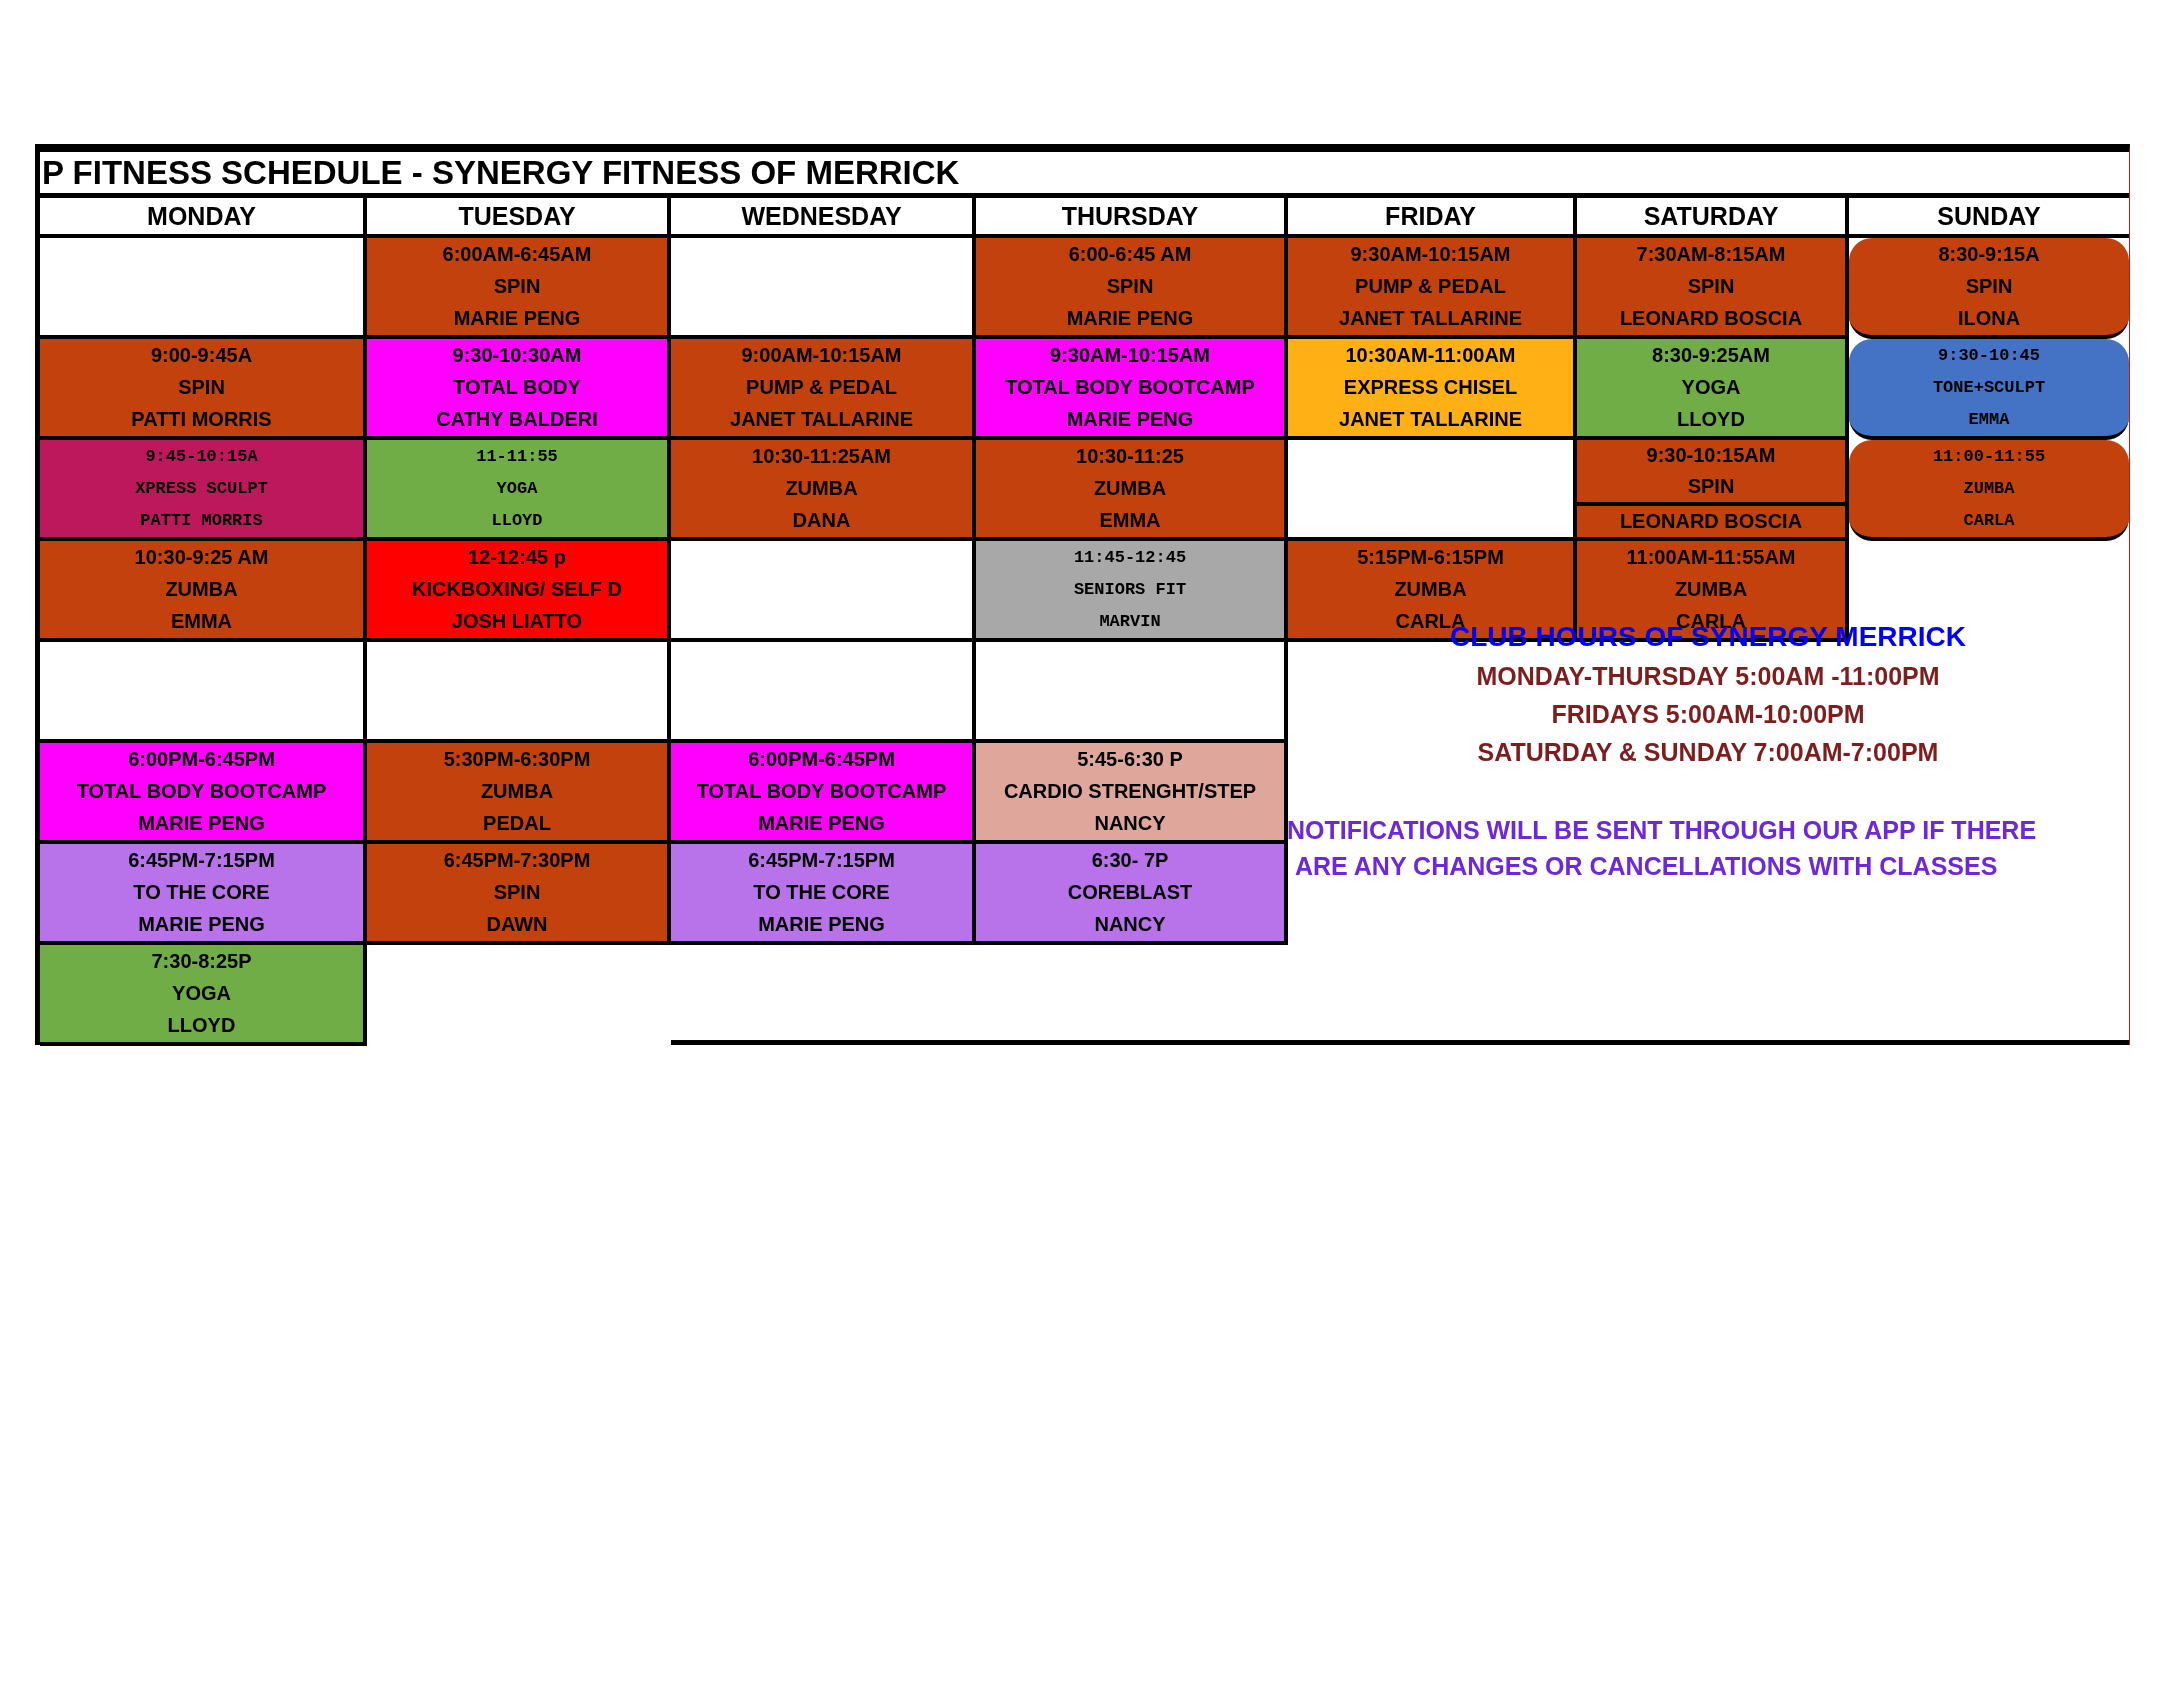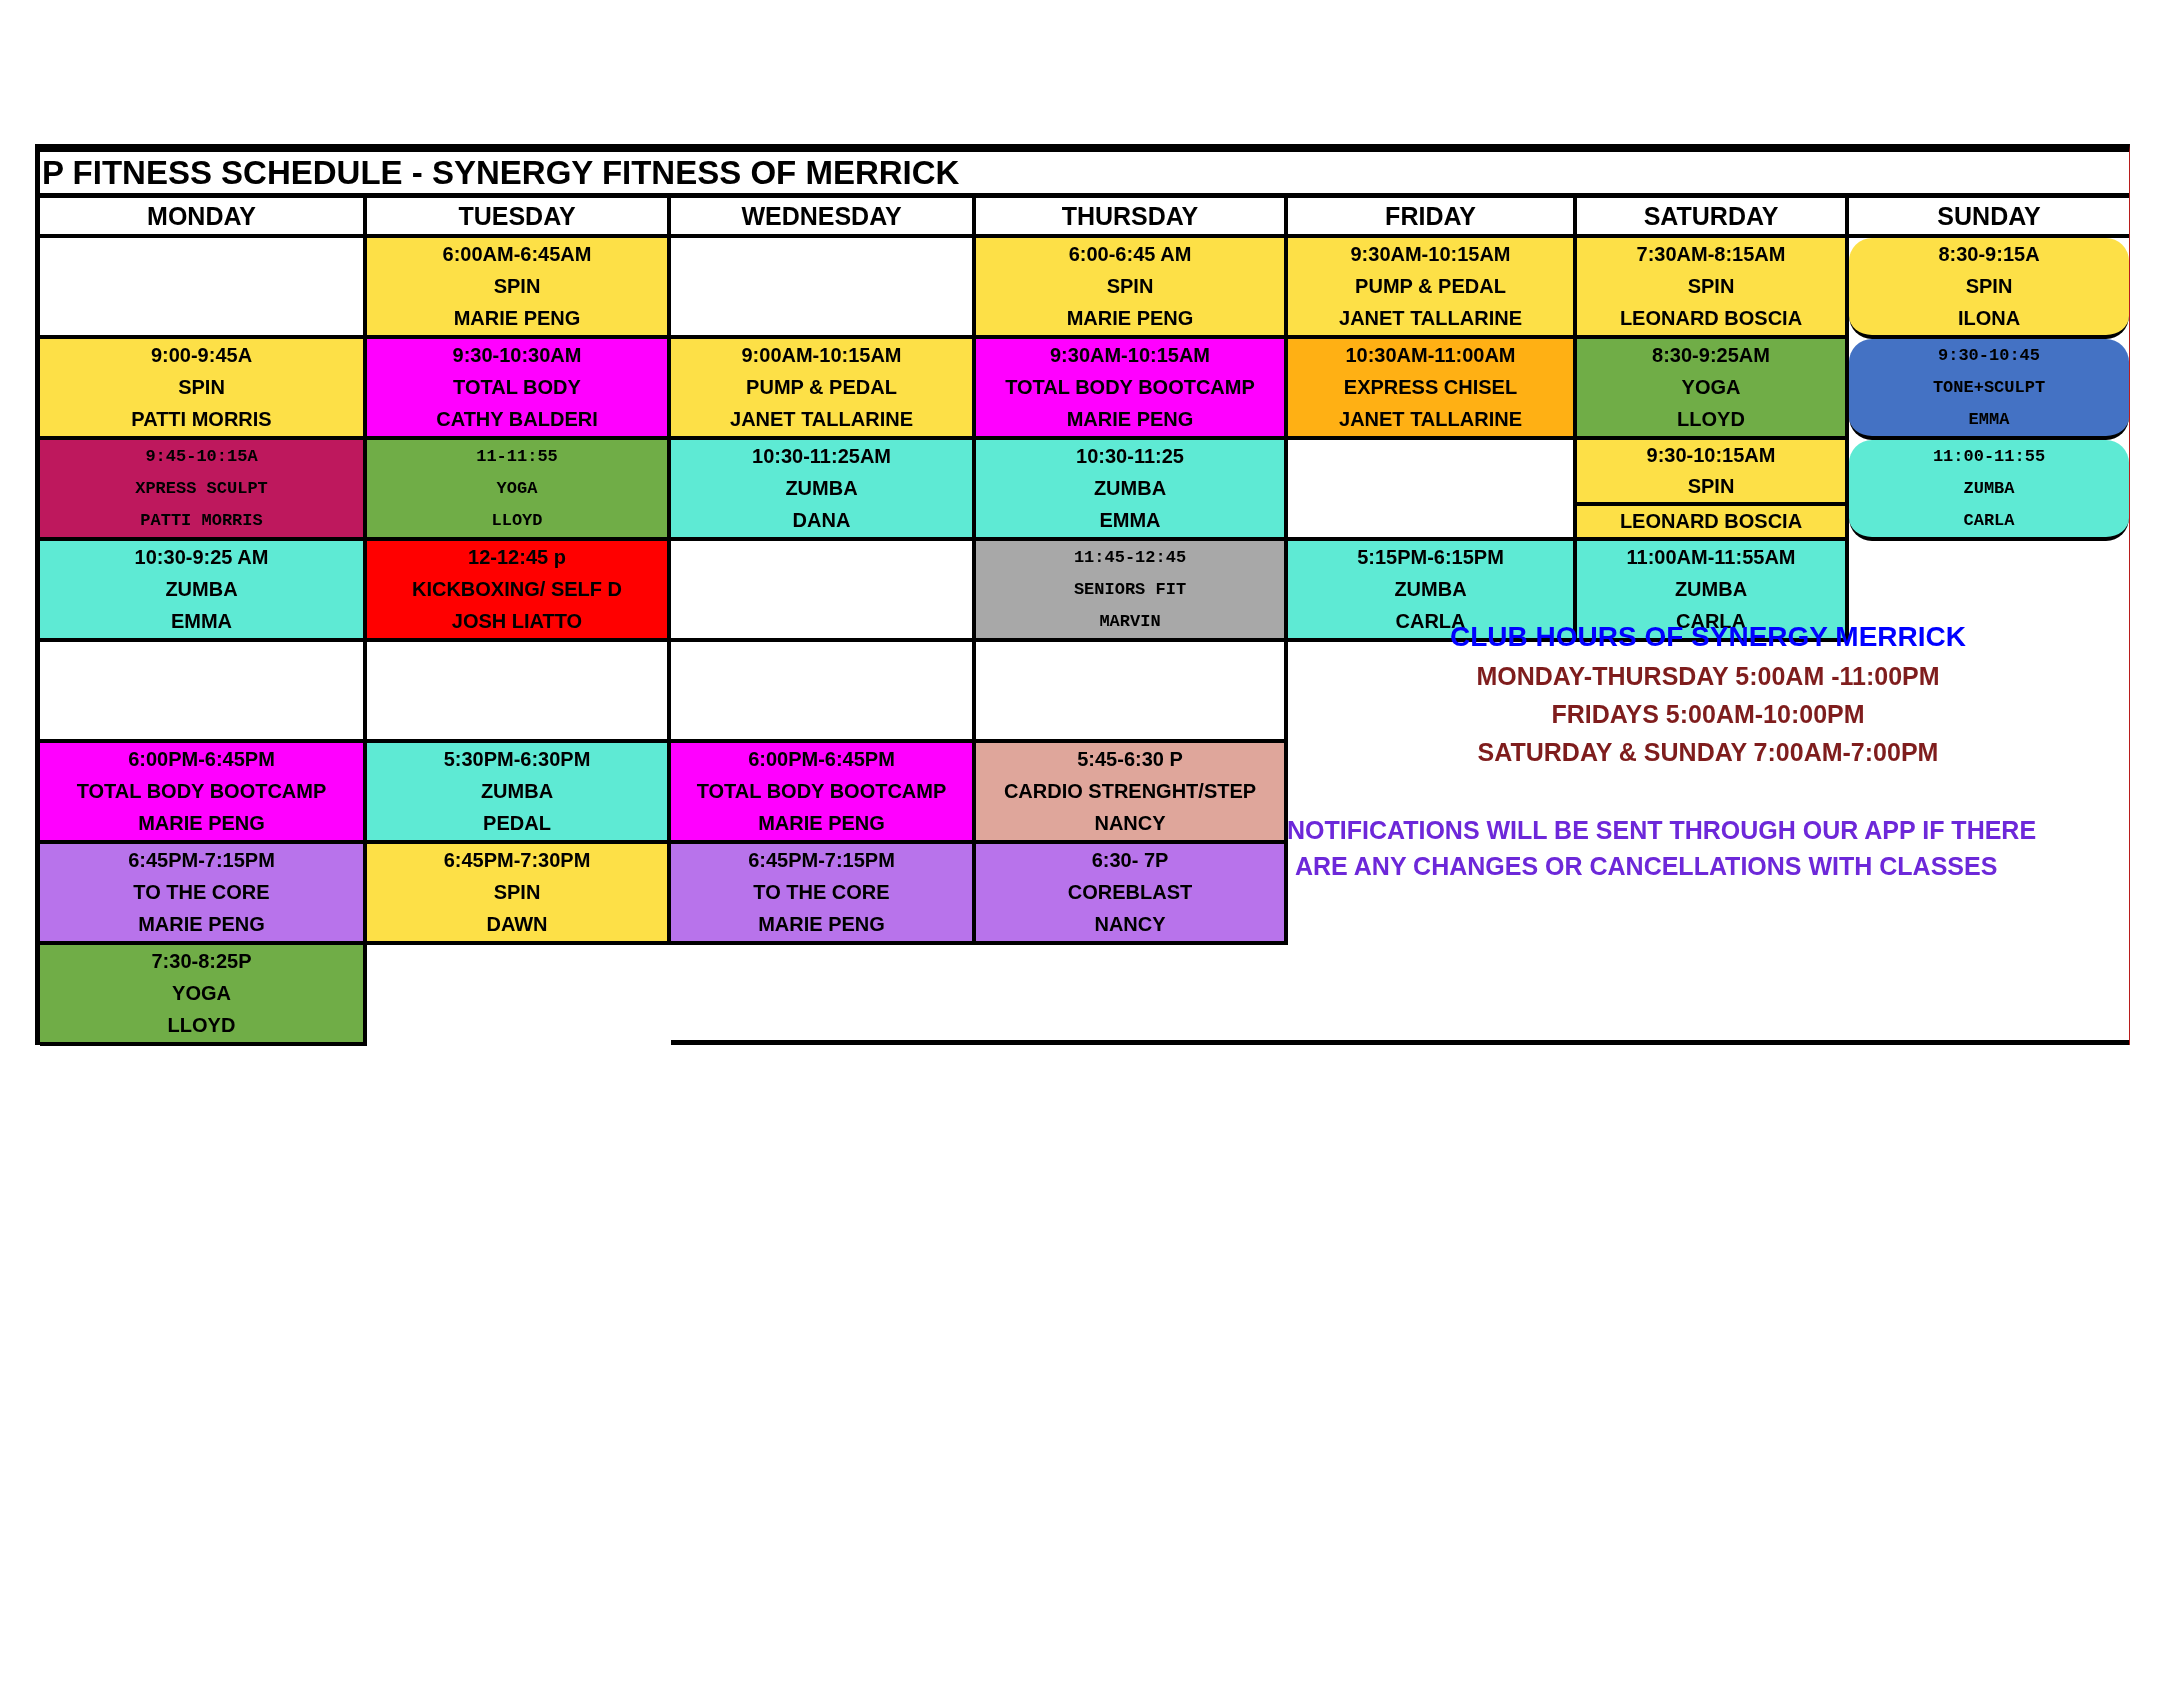--- a/index.html
+++ b/index.html
@@ -16,23 +16,23 @@
   .cell{box-sizing:border-box;border-right:4px solid #000;border-bottom:4px solid #000;
     display:flex;flex-direction:column;font-size:20px;text-align:center;background:#fff;}
   .row .cell:last-child{border-right:none;border-radius:23px;}
   .cell .ln{flex:1;display:flex;align-items:center;justify-content:center;white-space:nowrap;}
   .cell.small{font-size:17px;font-family:Liberation Mono, monospace;}
   .cell.void{border:none;background:transparent;}
   .cell.split .ln:last-child{border-top:4px solid #000;}
   
   .w1{width:327px}.w2{width:304px}.w3{width:305px}.w4{width:312px}.w5{width:289px}.w6{width:272px}.w7{width:280px}
   
-  .bg-yellow{background:#fde047}
+  .bg-yellow{background:#c2410c}
   .bg-magenta{background:#FF00FF}
-  .bg-cyan{background:#5eead4}
+  .bg-cyan{background:#c2410c}
   .bg-blue{background:#be185d}
   .bg-steel{background:#4472C4}
   .bg-green{background:#70AD47}
   .bg-orange{background:#FFB014}
   .bg-red{background:#FF0000}
   .bg-gray{background:#A8A8A8}
   .bg-salmon{background:#DFA69B}
   .bg-purple{background:#B873EB}
   
   .club-panel{position:absolute;left:1247px;top:467px;width:842px;height:426px;display:flex;

